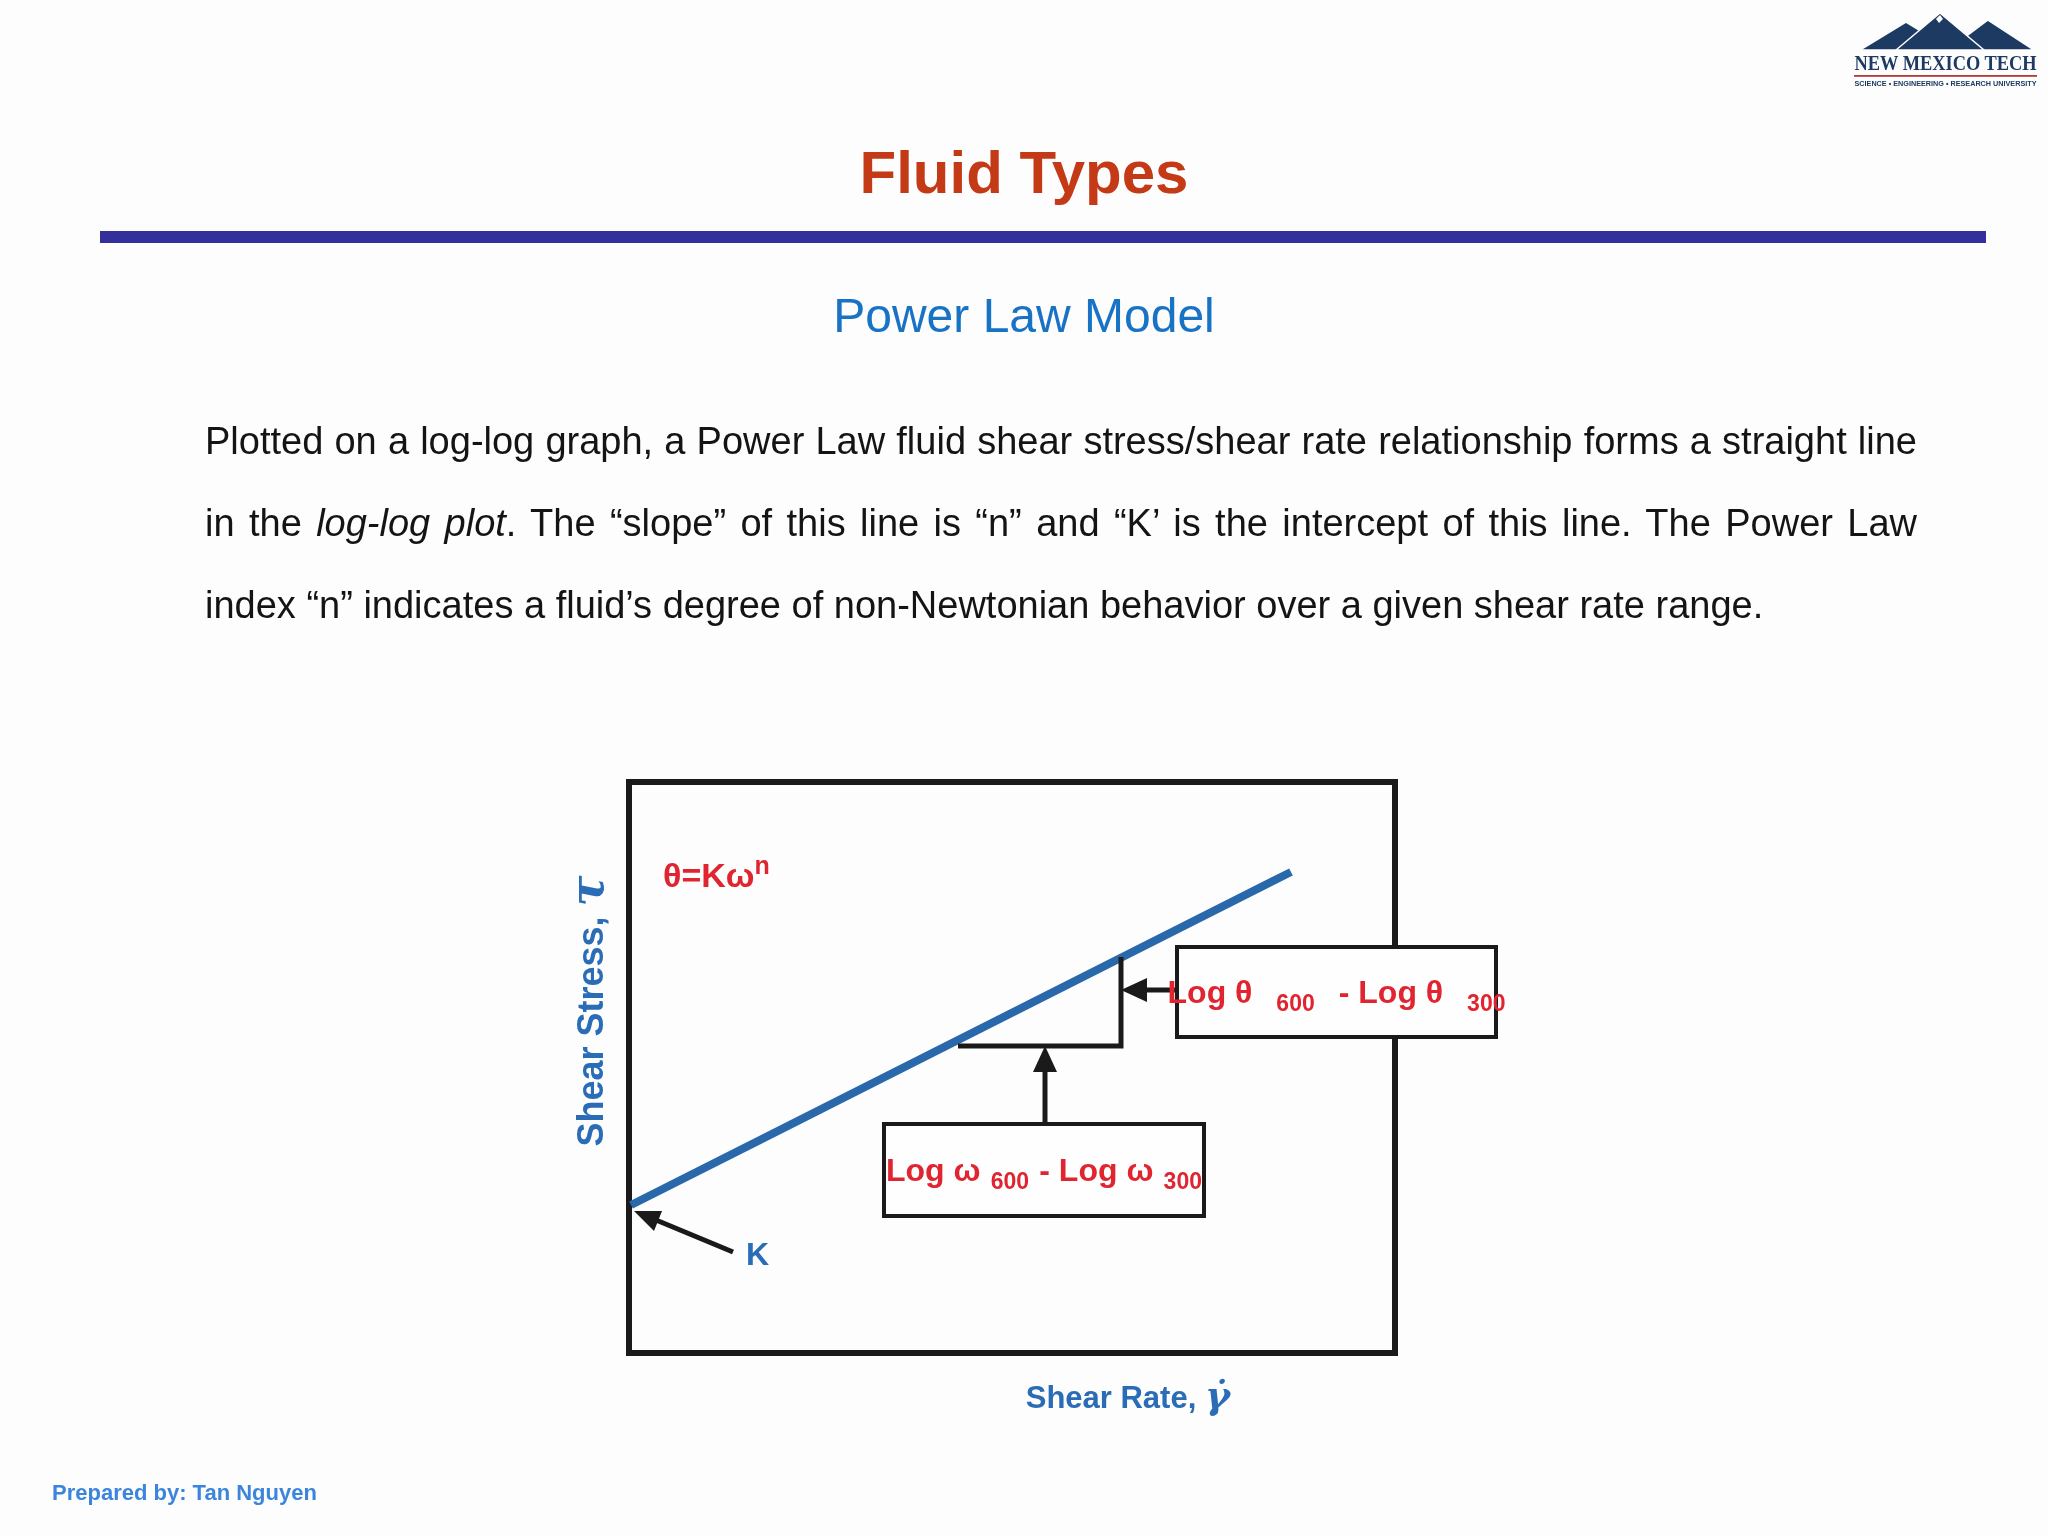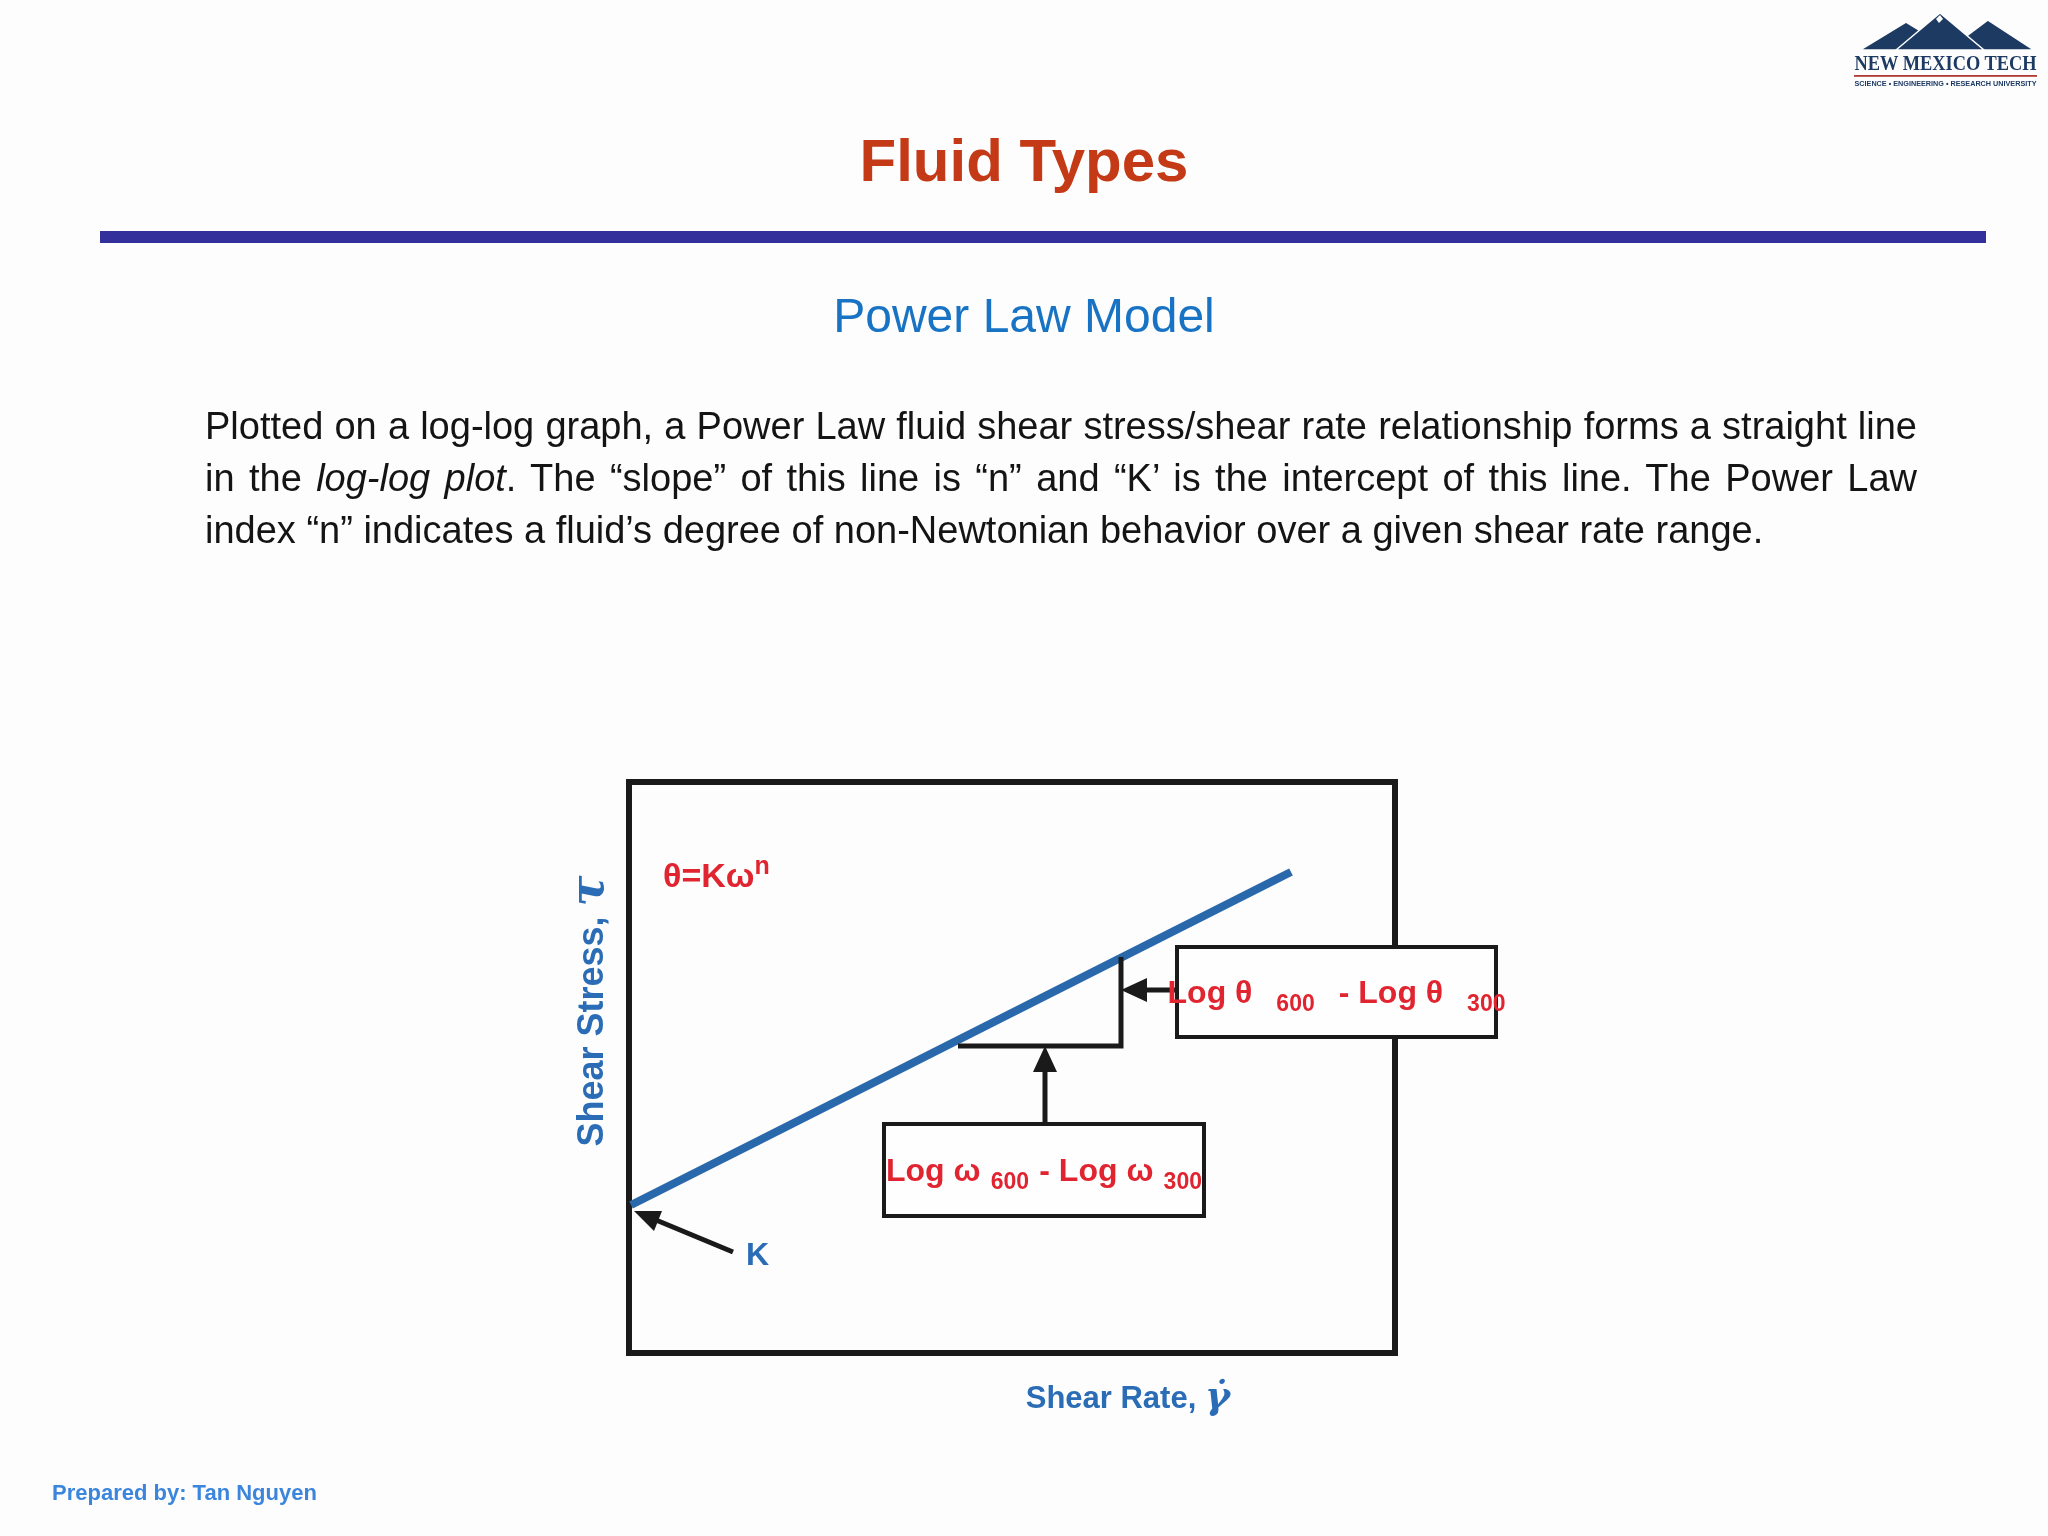--- a/index.html
+++ b/index.html
@@ -6,33 +6,33 @@
   .slide{
     position:relative;width:2048px;height:1536px;background:#fdfdfd;
     font-family:"Liberation Sans",sans-serif;overflow:hidden;color:#111;
   }
   .header-course{
     position:absolute;left:55px;top:26px;
     font-size:28px;font-weight:bold;color:#3c85dc;letter-spacing:.2px;
   }
   .logo{position:absolute;left:1848px;top:6px;}
   .slide-title{
-    position:absolute;left:0;right:0;top:126px;margin:0;text-align:center;
+    position:absolute;left:0;right:0;top:126px;margin:12px;text-align:center;
     font-size:60px;font-weight:bold;color:#c43a16;
   }
   .title-rule{
     position:absolute;left:100px;top:231px;width:1886px;height:12px;background:#34309b;
   }
   .slide-subtitle{
     position:absolute;left:0;right:0;top:288px;margin:0;text-align:center;
     font-size:48px;font-weight:normal;color:#1873c4;
   }
   .body-paragraph{
     position:absolute;left:205px;top:400px;width:1712px;margin:0;
-    font-size:38px;line-height:52px;text-align:justify;color:#141414;
+    font-size:38px;line-height:82px;text-align:justify;color:#141414;
   }
   .body-paragraph em{font-style:italic;}
   .fig-lines{position:absolute;left:0;top:0;width:2048px;height:1536px;pointer-events:none;}
   .fig-eq{
     position:absolute;left:663px;top:856px;
     font-size:34px;font-weight:bold;color:#e02530;white-space:nowrap;
   }
   .superscript{font-size:25px;position:relative;top:-13px;}
   .fig-box{
     position:absolute;background:#fefefe;border:4px solid #1a1a1a;

